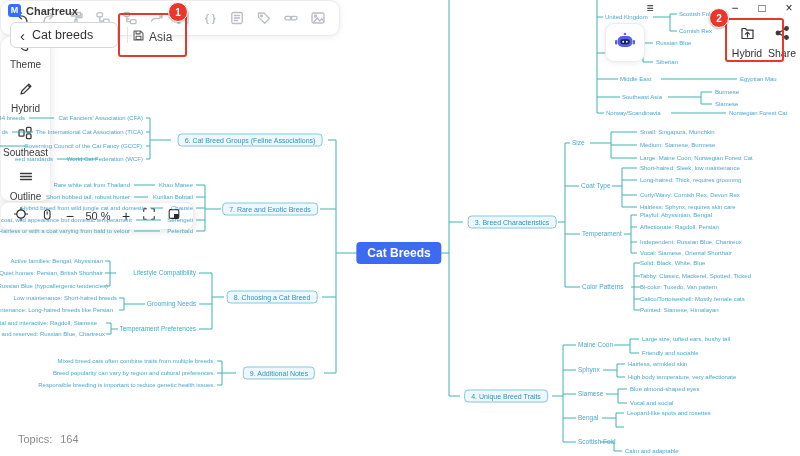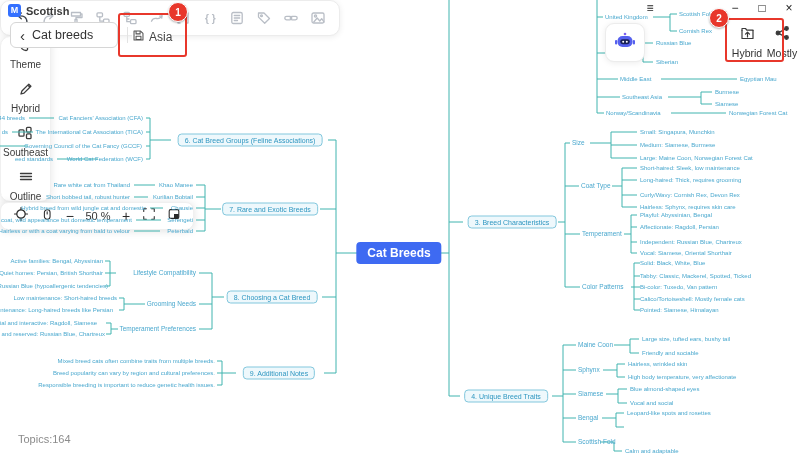--- a/index.html
+++ b/index.html
@@ -52,21 +52,21 @@
              align-items:center;justify-content:center;gap:11px;z-index:20;}
   .sp-item{display:flex;flex-direction:column;align-items:center;gap:2px;}
   .sp-item svg{stroke:#3c3c3c;fill:none;stroke-width:1.3;stroke-linecap:round;stroke-linejoin:round;}
   .sp-item .lbl{font-size:10px;color:#3c3c3c;}
   #zoombar{left:598px;top:421px;width:194px;height:28px;background:#fff;border:1px solid #f0f0f0;
            border-radius:8px;box-shadow:0 1px 8px rgba(0,0,0,.12);display:flex;align-items:center;
            justify-content:space-between;padding:0 12px;box-sizing:border-box;z-index:20;}
   #zoombar svg{stroke:#2a2a2a;fill:none;stroke-width:1.2;stroke-linecap:round;stroke-linejoin:round;}
   #zoombar .zch{font-size:14px;color:#2a2a2a;line-height:1;}
   #zoombar .zval{font-size:11px;color:#333;}
-  #topics{left:18px;top:433px;display:flex;gap:0;font-size:11px;color:#8b8b8b;z-index:20;align-items:flex-end;}
+  #topics{left:18px;top:433px;display:flex;gap:8px;font-size:11px;color:#8b8b8b;z-index:20;align-items:flex-end;}
   
   .redrect{position:absolute;border:2.5px solid #e8372b;border-radius:3px;z-index:60;pointer-events:none;}
   .redbadge{position:absolute;width:18px;height:18px;border-radius:50%;background:#e8372b;
             border:1.5px solid #fff;color:#fff;font-size:10px;font-weight:bold;display:flex;
             align-items:center;justify-content:center;z-index:61;box-shadow:0 1px 2px rgba(0,0,0,.3);}
 </style>
 </head>
 <body>
 
 <div id="stage">
@@ -181,21 +181,21 @@
       <span class="mnode ctr" style="left: 250px; top: 140px;">6. Cat Breed Groups (Feline Associations)</span>
       <span class="mnode ctr" style="left: 270px; top: 209px;">7. Rare and Exotic Breeds</span>
       <span class="mnode ctr" style="left: 272px; top: 297px;">8. Choosing a Cat Breed</span>
       <span class="mnode ctr" style="left: 279px; top: 373px;">9. Additional Notes</span>
       <span class="mnode ctr" style="left: 512px; top: 222px;">3. Breed Characteristics</span>
       <span class="mnode ctr" style="left: 506px; top: 396px;">4. Unique Breed Traits</span>
       <span class="mroot ctr" style="left: 399px; top: 253px;">Cat Breeds</span>
     </div>
 
   <div id="logo" class="abs">M</div>
-  <div id="appname" class="abs">Scottish</div>
+  <div id="appname" class="abs">Chartreux</div>
   <div id="titlebox" class="abs">
     <span class="chev">‹</span>
     <span class="ttl">Cat breeds</span>
   </div>
   <div id="divider" class="abs"></div>
   <div id="savebtn" class="abs">
     <span><svg width="13" height="13" viewBox="0 0 16 16" stroke="#555" fill="none" stroke-width="1.3" stroke-linejoin="round">
           <path d="M2.5 2.5 h8 l3 3 v8 h-11 z"></path>
           <path d="M5 2.5 v3.5 h5 v-3.5"></path>
           <rect x="5" y="9" width="6" height="4"></rect>
@@ -296,21 +296,21 @@
         </svg></span>
     <span class="ebtn-lbl">Hybrid</span>
   </div>
   <div id="sharebtn" class="abs">
     <span class="ebtn-ic"><svg width="16" height="16" viewBox="0 0 16 16">
           <circle cx="12.5" cy="3.5" r="1.8" fill="#3a3a3a"></circle>
           <circle cx="4" cy="8" r="1.8" fill="#3a3a3a"></circle>
           <circle cx="12.5" cy="12.5" r="1.8" fill="#3a3a3a"></circle>
           <path d="M5.7 7.1 L10.8 4.3 M5.7 8.9 L10.8 11.7"></path>
         </svg></span>
-    <span class="ebtn-lbl">Mostly</span>
+    <span class="ebtn-lbl">Share</span>
   </div>
 
   <div id="winctl" class="abs">
     <span class="mn">≡</span>
     <span>−</span>
     <span>□</span>
     <span>×</span>
   </div>
 
   <div id="sidepanel">

